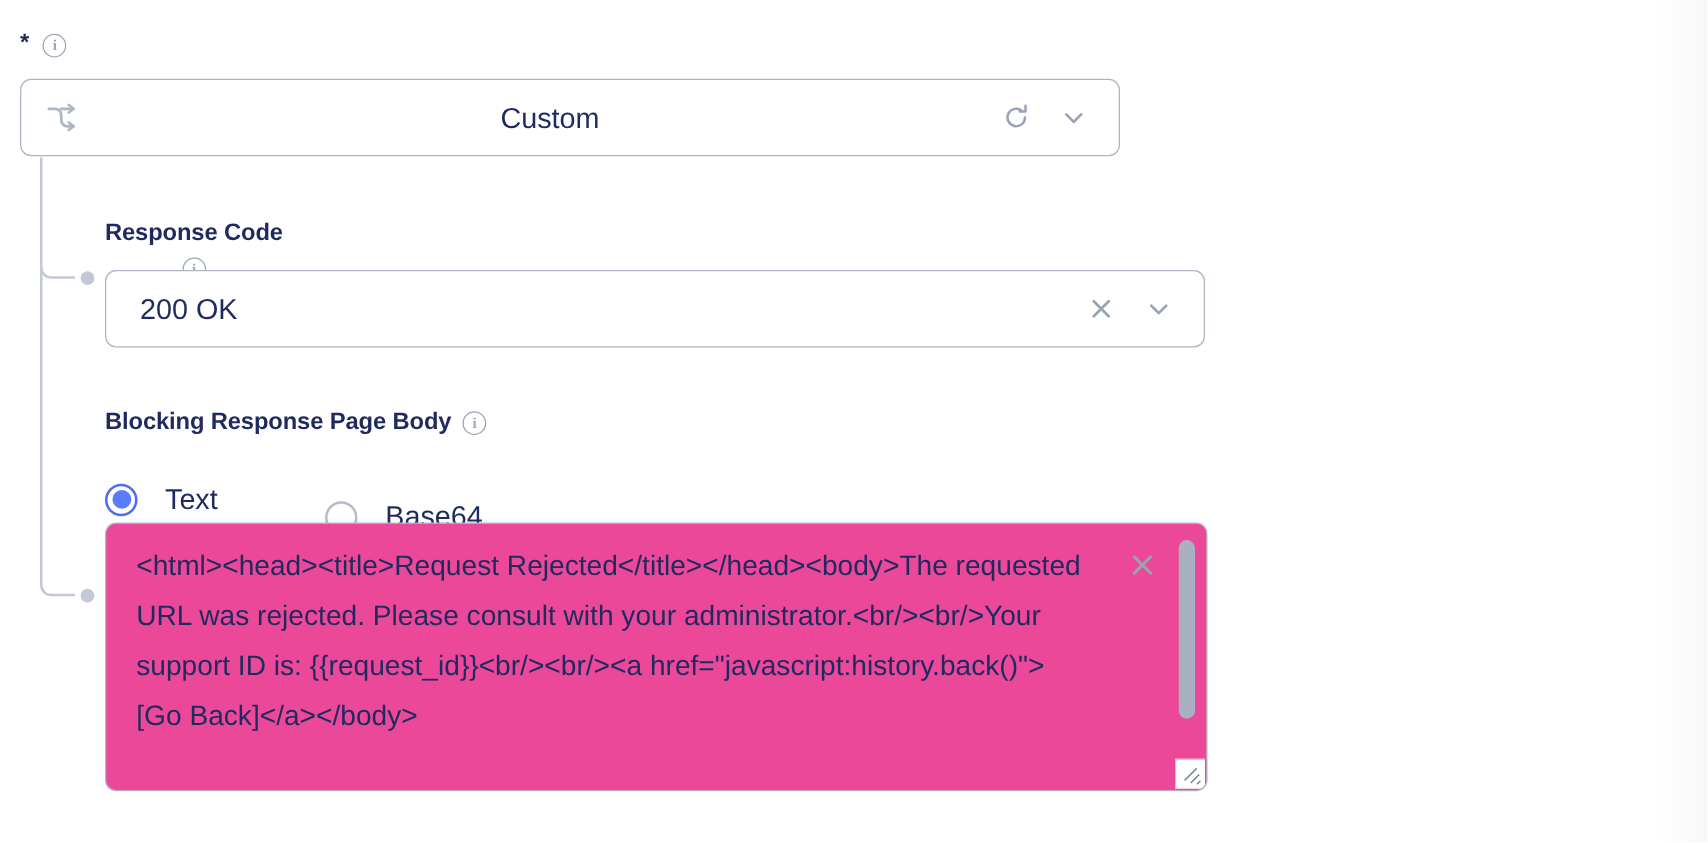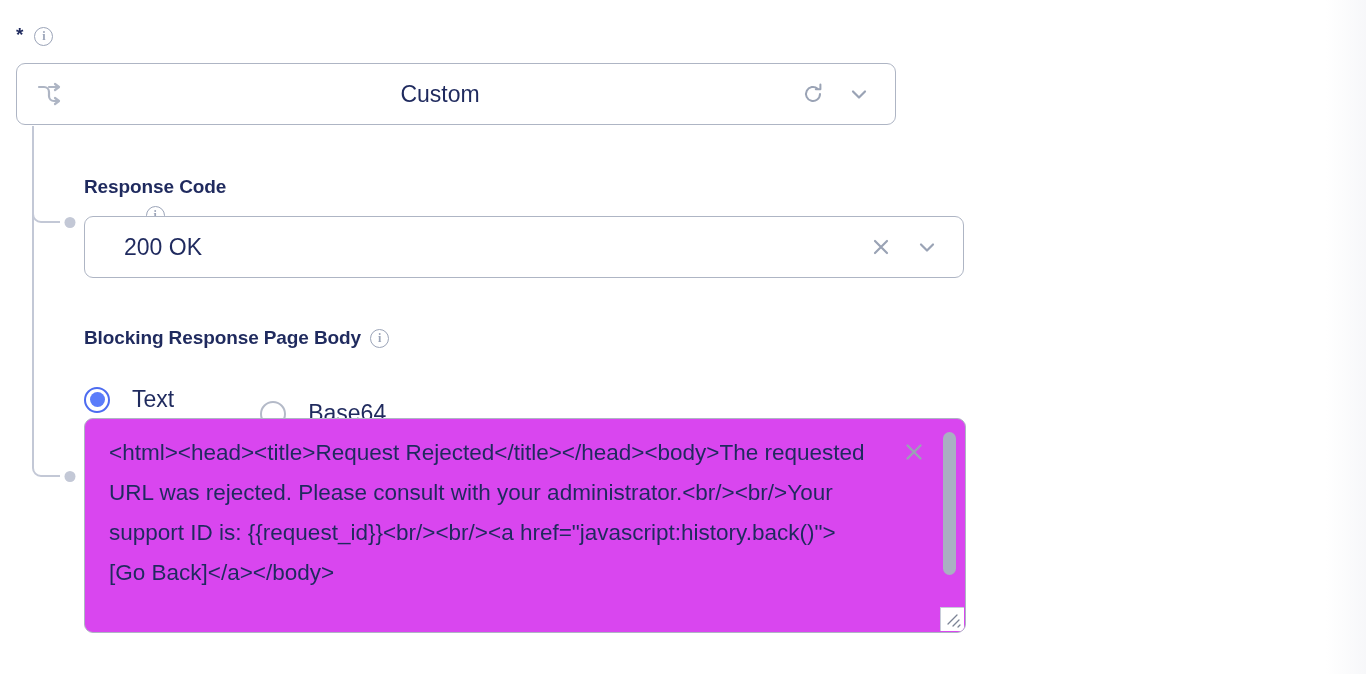--- a/index.html
+++ b/index.html
@@ -88,21 +88,20 @@
     top: 63px;
     width: 880px;
     height: 62px;
     text-align: center;
   }
   #code-select {
     left: 84px;
     top: 216px;
     width: 880px;
     height: 62px;
-    padding-left: 12px;
   }
 
   .select-lead-icon {
     margin-left: 18px;
     width: 30px;
     height: 30px;
     flex: 0 0 30px;
     display: flex;
     align-items: center;
     justify-content: center;
@@ -203,21 +202,21 @@
   
   .textarea-wrap {
     position: absolute;
     left: 84px;
     top: 418px;
     width: 882px;
     height: 215px;
     box-sizing: border-box;
     border: 1.6px solid #aeb5c4;
     border-radius: 9px;
-    background: #d946ef;
+    background: #ec4899;
     overflow: hidden;
   }
   .textarea-text {
     position: absolute;
     left: 24px;
     top: 14px;
     width: 760px;
     font-size: 22.5px;
     line-height: 40px;
     color: #1f2a5e;

